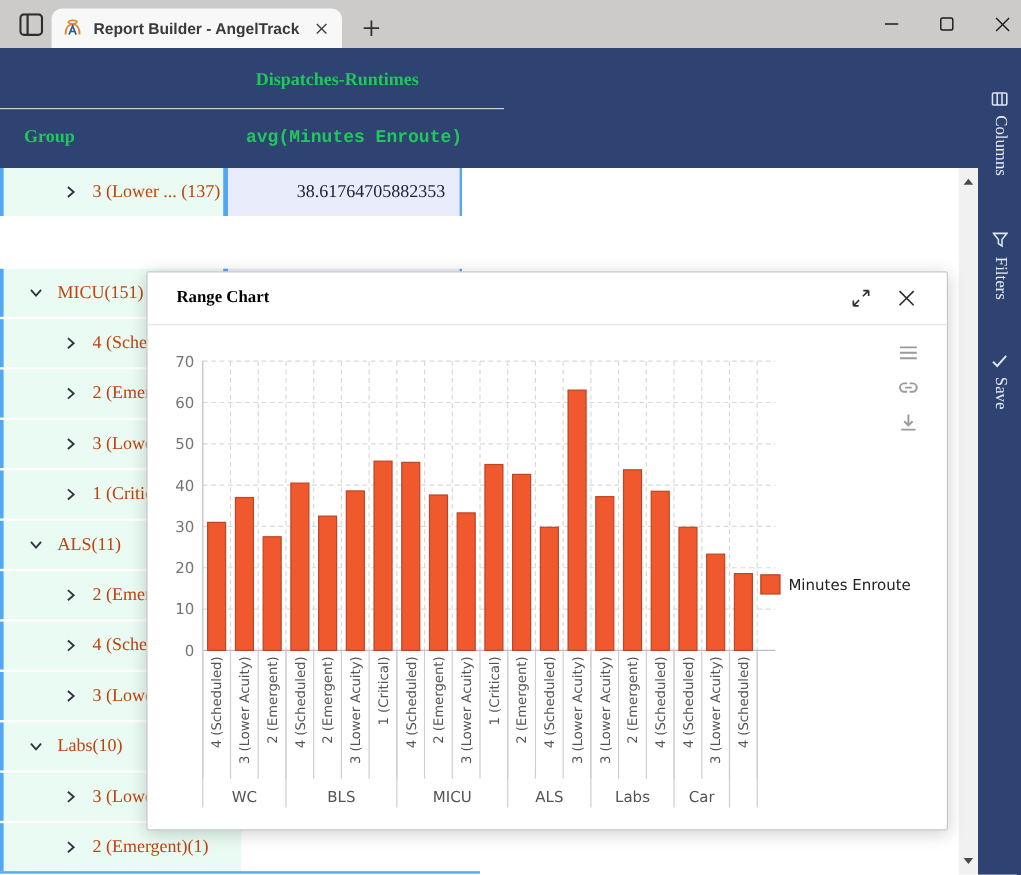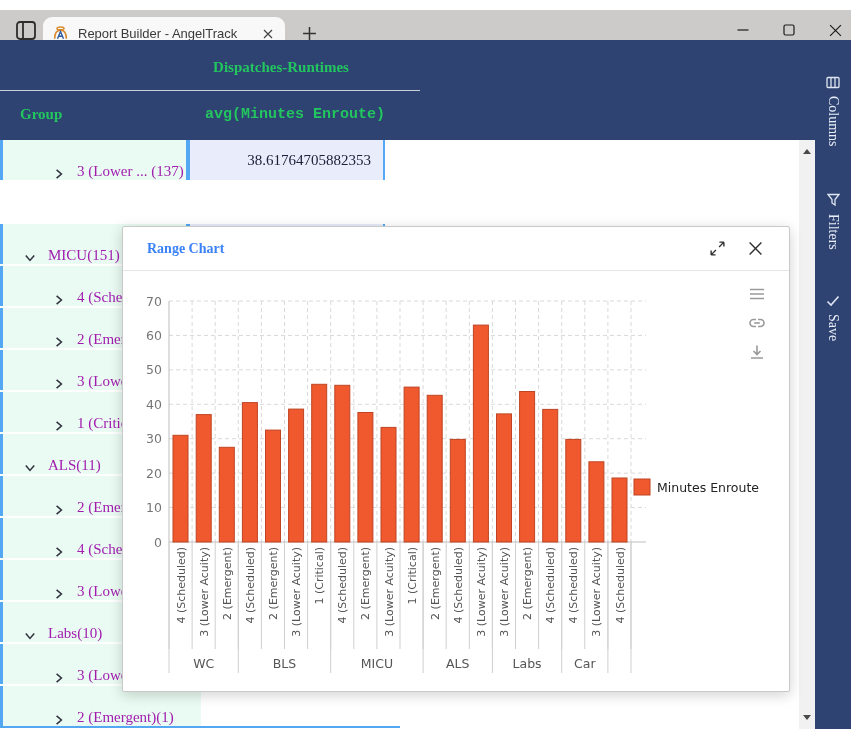--- a/index.html
+++ b/index.html
@@ -1,20 +1,20 @@
 <!DOCTYPE html>
 <html><head>
 <meta charset="utf-8">
 <style>
   * { margin:0; padding:0; box-sizing:border-box; }
   body { background:#ffffff; font-family:"Liberation Serif", serif; }
   .window { position:relative; width:851px; height:729px; overflow:hidden; background:#ffffff; }
 
   
-  .chrome { position:absolute; left:0; top:10px; width:851px; height:56px; background:#cccbca; }
+  .chrome { position:absolute; left:0; top:0; width:851px; height:56px; background:#cccbca;font-weight:bold; }
   .tablayout-btn { position:absolute; left:16px; top:11px; width:20px; height:19px; }
   .tab { position:absolute; left:43px; top:7px; width:242px; height:33px; background:#f8f8f8;
          border-radius:9px 9px 0 0; display:flex; align-items:center; padding:0 9px;
          font-family:"Liberation Sans", sans-serif; }
   .tab-title { font-size:13px; color:#3a3a3a; margin-left:9px; flex:1; white-space:nowrap; overflow:hidden; }
   .tab-close { width:16px; height:16px; display:flex; align-items:center; justify-content:center; cursor:pointer; }
   .newtab-btn { position:absolute; left:298px; top:12px; width:22px; height:22px; display:flex; align-items:center; justify-content:center; }
   .win-controls { position:absolute; right:8px; top:10px; display:flex; gap:30px; }
   .win-btn { width:16px; height:20px; display:flex; align-items:center; justify-content:center; }
 
@@ -22,21 +22,21 @@
   .report-header { position:absolute; left:0; top:40px; width:851px; height:100px; background:#2e4372; color:#22c55e; }
   .report-title { position:absolute; left:0; top:19px; width:562px; text-align:center; font-size:15px; font-weight:bold; }
   .header-sep { position:absolute; left:0; top:50px; width:420px; height:1px; background:rgba(255,255,255,0.75); }
   .col-head-group { position:absolute; left:20px; top:66px; font-size:15px; font-weight:bold; }
   .col-head-value { position:absolute; left:205px; top:66px; width:193px; text-align:left; font-size:15px; font-weight:bold;font-family:Liberation Mono, monospace; }
 
   
   .table-body { position:absolute; left:0; top:140px; width:400px; }
   .trow { height:42px; position:relative; background:#ffffff; }
   .cell-group { position:absolute; left:0; top:0; width:201px; height:40px; background:#e9fbf2;
-                border-left:3px solid #53a7f3; display:flex; align-items:flex-end; font-size:15px; color:#a21caf; }
+                border-left:3px solid #53a7f3; display:flex; align-items:center; font-size:15px; color:#c2410c; }
   .cell-value { position:absolute; left:186px; top:0; width:199px; height:40px; background:#e9edfb;
                 border-left:4px solid #53a7f3; border-right:2px solid #53a7f3;
                 display:flex; align-items:center; justify-content:flex-end; padding-right:12px; font-size:15px; color:#20203a; }
   .trow.parent .chev { margin-left:21px; }
   .trow.child  .chev { margin-left:50px; }
   .chev { display:flex; align-items:center; }
   .cell-group .lbl { margin-left:12px; white-space:nowrap; }
   .table-bottom-line { position:absolute; left:0; top:726px; width:400px; height:2px; background:#53a7f3; }
 
   
@@ -48,21 +48,21 @@
   
   .sidebar { position:absolute; left:815px; top:40px; width:36px; height:689px; background:#2e4372;
              display:flex; flex-direction:column; align-items:center; padding-top:36px; gap:46px; }
   .side-item { writing-mode:vertical-rl; color:#e9edf7; font-size:14px; display:flex; align-items:center; gap:7px; cursor:pointer; }
   .side-item svg { display:block; }
 
   
   .modal { position:absolute; left:122px; top:226px; width:668px; height:466px; background:#ffffff;
            border:1px solid #c9c9c9; border-radius:2px; box-shadow:0 3px 14px rgba(0,0,0,0.18); z-index:10; }
   .modal-header { height:44px; border-bottom:1px solid #e6e6e6; display:flex; align-items:center; padding:0 25px 0 24px; }
-  .modal-title { font-size:14px; font-weight:bold; color:#3b82f6; flex:1; }
+  .modal-title { font-size:14px; font-weight:bold; color:#000000; flex:1; }
   .modal-ico { width:18px; height:18px; display:flex; align-items:center; justify-content:center; cursor:pointer; margin-left:20px; }
   .chart-wrap { position:absolute; left:10px; top:54px; width:648px; height:400px; }
   .chart-toolbar { position:absolute; left:625px; top:58px; display:flex; flex-direction:column; gap:11px; z-index:2; }
   .chart-toolbar .tool { width:18px; height:18px; cursor:pointer; }
   .ytick { font:12.5px "DejaVu Sans", sans-serif; fill:#767676; }
   .xtick { font:11px "DejaVu Sans", sans-serif; fill:#555555; }
   .gtick { font:12.5px "DejaVu Sans", sans-serif; fill:#555555; }
   .ltext { font:12.5px "DejaVu Sans", sans-serif; fill:#222222; }
 </style>
 </head>

